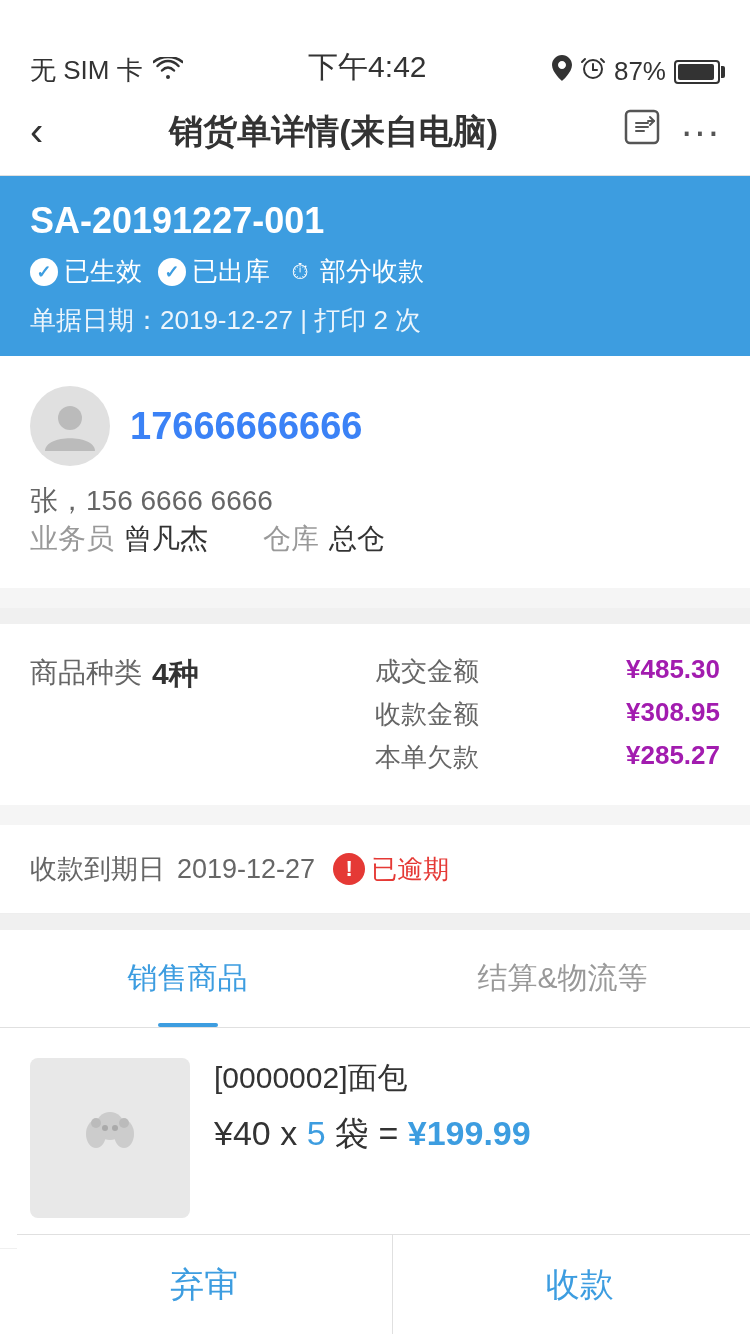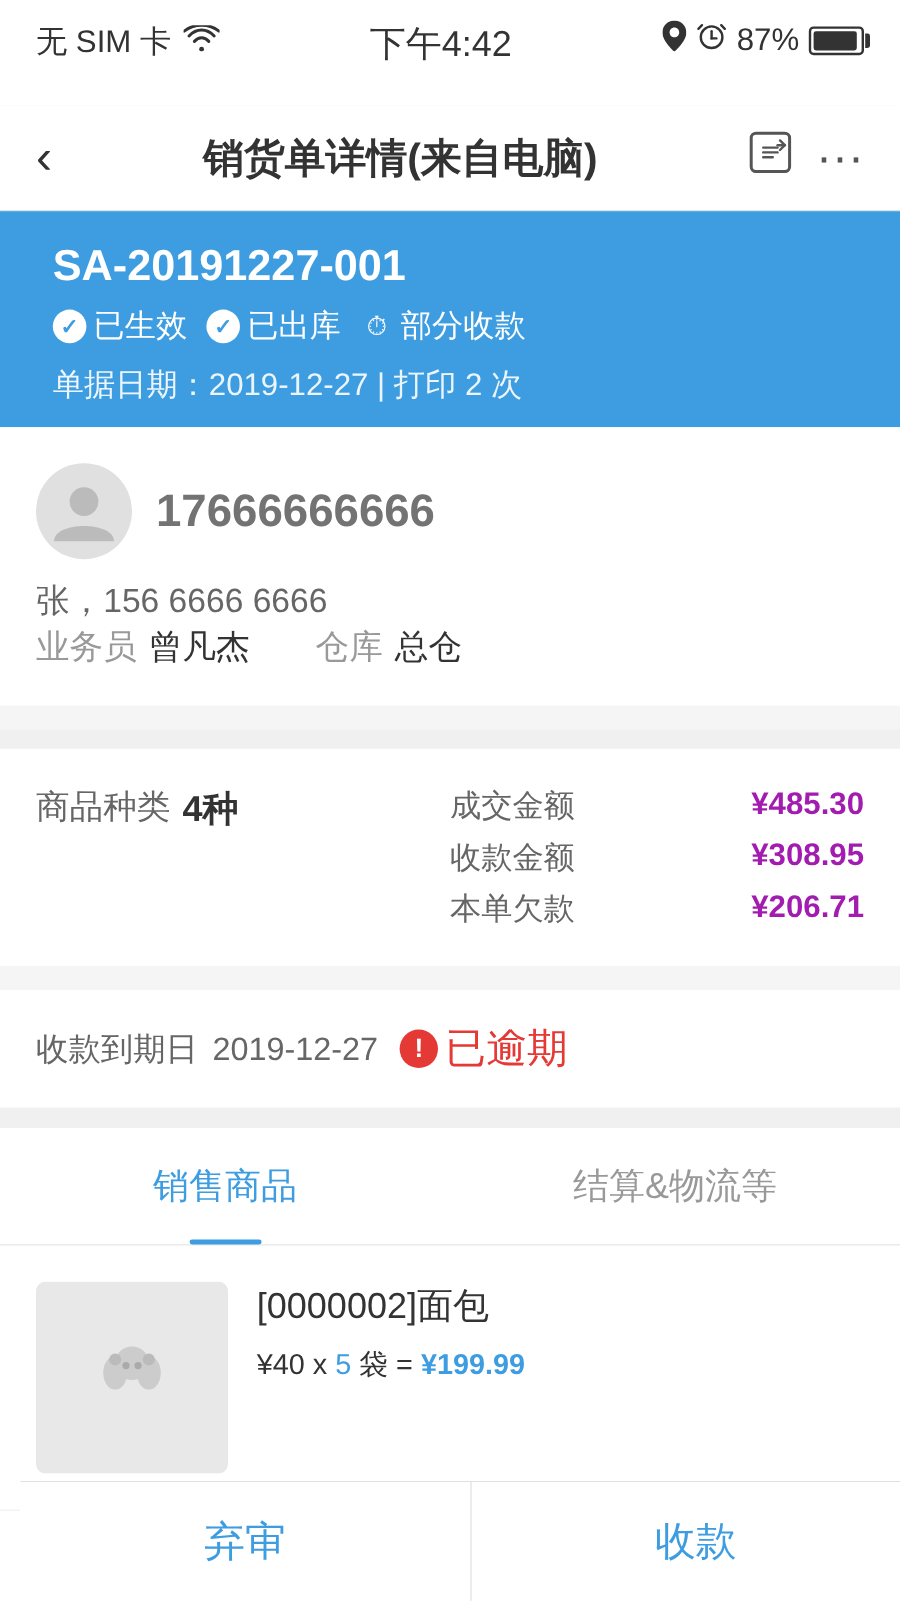--- a/index.html
+++ b/index.html
@@ -12,23 +12,23 @@
       font-size: 28px;
       color: #333;
     }
 
     
     .status-bar {
       width: 750px;
       height: 88px;
       background: #fff;
       display: flex;
-      align-items: flex-start;
+      align-items: flex-end;
       justify-content: space-between;
-      padding: 17px 30px;
+      padding: 0 30px;
       font-size: 26px;
     }
     .status-left {
       display: flex;
       align-items: center;
       gap: 10px;
     }
     .status-center {
       font-size: 30px;
       font-weight: 500;
@@ -95,21 +95,21 @@
       gap: 20px;
     }
     .nav-share-icon, .nav-more-icon {
       font-size: 40px;
       color: #555;
     }
 
     
     .header-banner {
       background: #3d9de0;
-      padding: 24px 44px 18px;
+      padding: 24px 30px 18px;
     }
     .header-banner .order-id {
       font-size: 36px;
       font-weight: 700;
       color: #fff;
       margin-bottom: 12px;
     }
     .status-tag {
       display: flex;
       align-items: center;
@@ -165,21 +165,21 @@
       overflow: hidden;
     }
     .avatar svg {
       width: 60px;
       height: 60px;
       fill: #999;
     }
     .customer-name {
       font-size: 38px;
       font-weight: 600;
-      color: #737373;
+      color: #3b82f6;
     }
     .customer-detail {
       font-size: 28px;
       color: #666;
       margin-bottom: 0;
     }
     .customer-meta {
       display: flex;
       gap: 55px;
       font-size: 28px;
@@ -272,21 +272,21 @@
       border-radius: 50%;
       display: flex;
       align-items: center;
       justify-content: center;
       color: #fff;
       font-size: 22px;
       font-weight: bold;
     }
     .overdue-text {
       color: #e53935;
-      font-size: 34px;
+      font-size: 26px;
     }
 
     
     .tabs-container {
       background: #fff;
       display: flex;
       border-bottom: 1px solid #e0e0e0;
       margin-bottom: 0;
     }
     .tab {
@@ -346,21 +346,21 @@
     .product-info {
       flex: 1;
     }
     .product-name {
       font-size: 30px;
       color: #333;
       font-weight: 500;
       margin-bottom: 12px;
     }
     .product-price-line {
-      font-size: 24px;
+      font-size: 34px;
       color: #333;
     }
     .price-qty-highlight {
       color: #3d9de0;
     }
     .price-total-highlight {
       color: #3d9de0;
       font-weight: 600;
     }
 
@@ -514,21 +514,21 @@
     <div class="stat-row">
       <span class="stat-row-label">成交金额</span>
       <span class="stat-row-value">¥485.30</span>
     </div>
     <div class="stat-row">
       <span class="stat-row-label">收款金额</span>
       <span class="stat-row-value">¥308.95</span>
     </div>
     <div class="stat-row">
       <span class="stat-row-label">本单欠款</span>
-      <span class="stat-row-value">¥206.71</span>
+      <span class="stat-row-value">¥285.27</span>
     </div>
   </div>
 </div>
 
 <div class="due-date-card">
   <span class="due-label">收款到期日</span>
   <span class="due-date-value">2019-12-27</span>
   <div class="overdue-badge">
     <div class="overdue-icon">!</div>
     <span class="overdue-text">已逾期</span>

